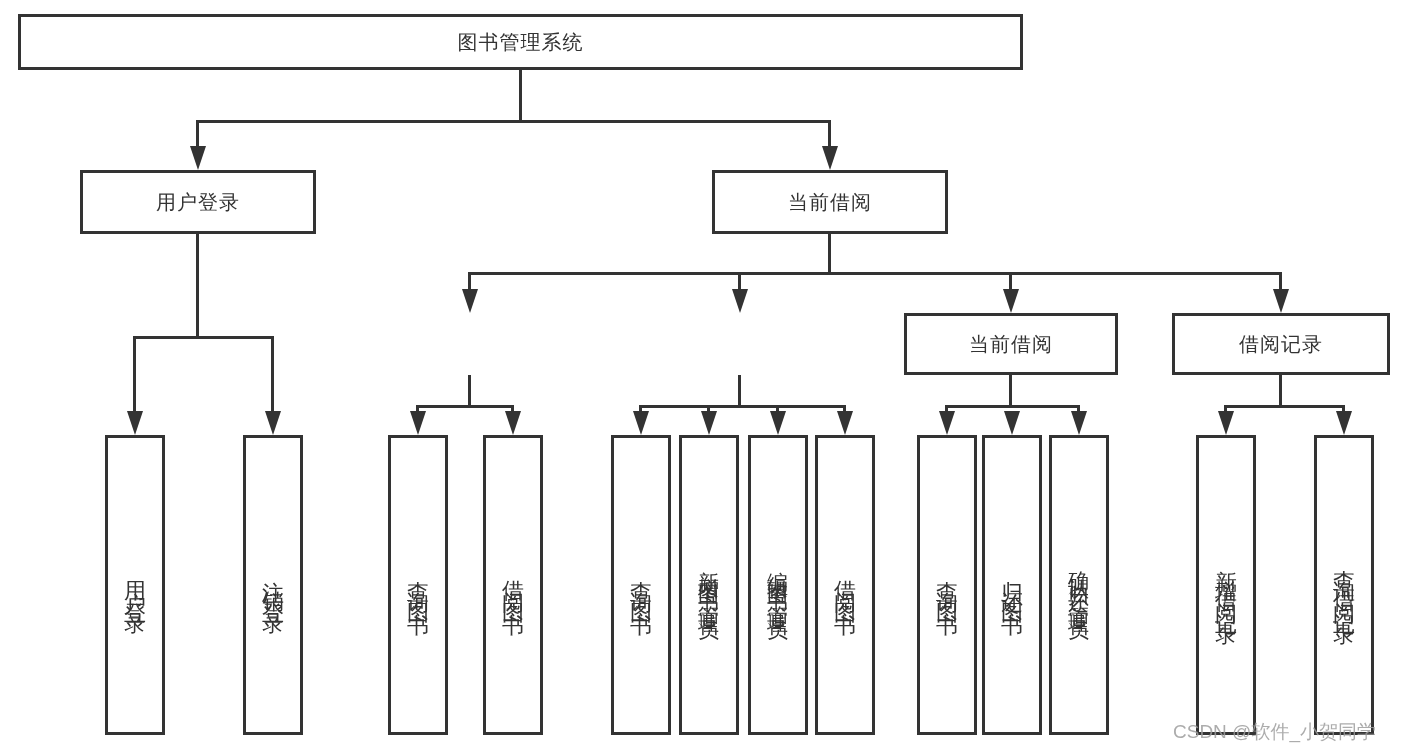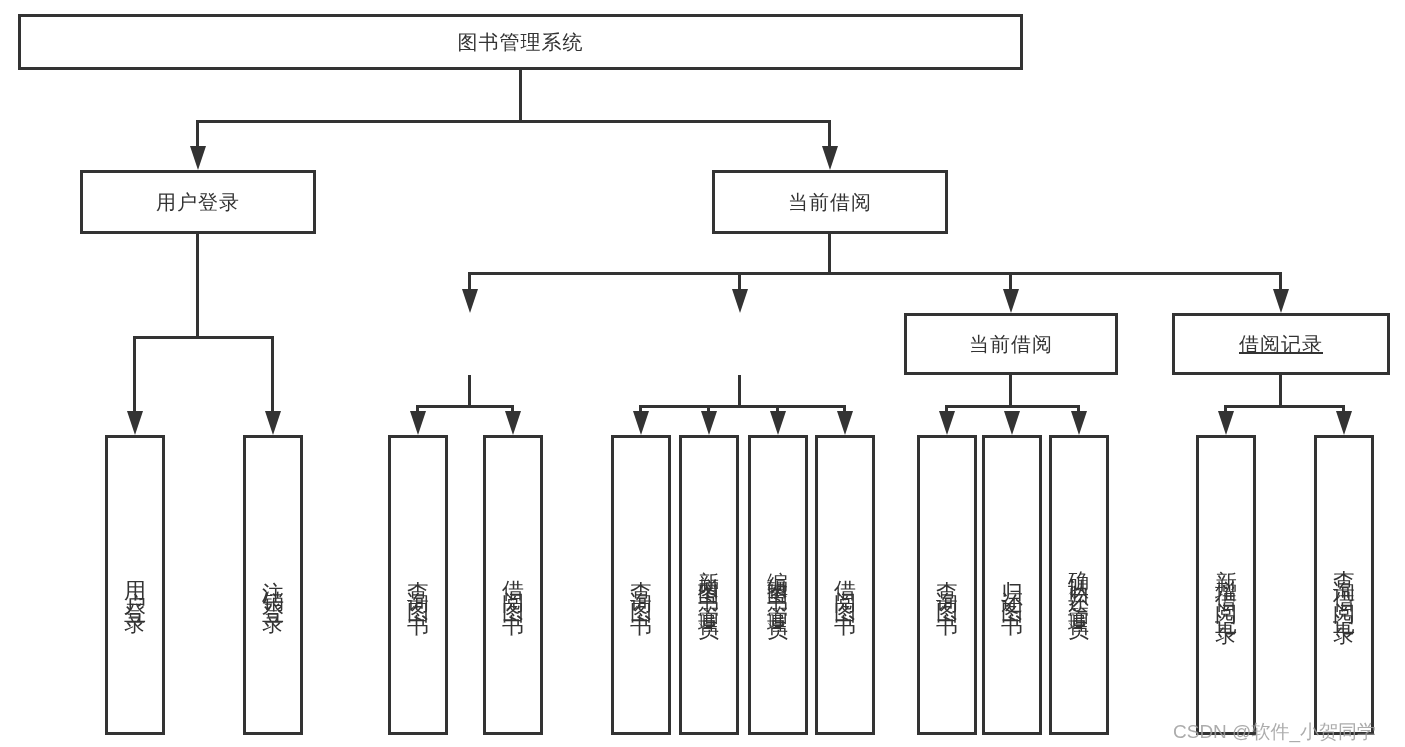--- a/index.html
+++ b/index.html
@@ -105,21 +105,21 @@
   <div class="vline" style="left:1009px; top:272px; height:20px;"></div>
   <div class="vline" style="left:1279px; top:272px; height:20px;"></div>
   <div class="arrow" style="left:462px; top:289px;"></div>
   <div class="arrow" style="left:732px; top:289px;"></div>
   <div class="arrow" style="left:1003px; top:289px;"></div>
   <div class="arrow" style="left:1273px; top:289px;"></div>
 
   <div class="box hbox" style="left:904px; top:313px; width:214px; height:62px;">
     <span class="label">当前借阅</span>
   </div>
-  <div class="box hbox" style="left:1172px; top:313px; width:218px; height:62px;text-decoration:underline;">
+  <div class="box hbox" style="left:1172px; top:313px; width:218px; height:62px;">
     <span class="label">借阅记录</span>
   </div>
 
   <div class="vline" style="left:468px; top:375px; height:33px;"></div>
   <div class="hline" style="left:416px; top:405px; width:98px;"></div>
   <div class="vline" style="left:416px; top:405px; height:9px;"></div>
   <div class="vline" style="left:511px; top:405px; height:9px;"></div>
   <div class="arrow" style="left:410px; top:411px;"></div>
   <div class="arrow" style="left:505px; top:411px;"></div>
 

